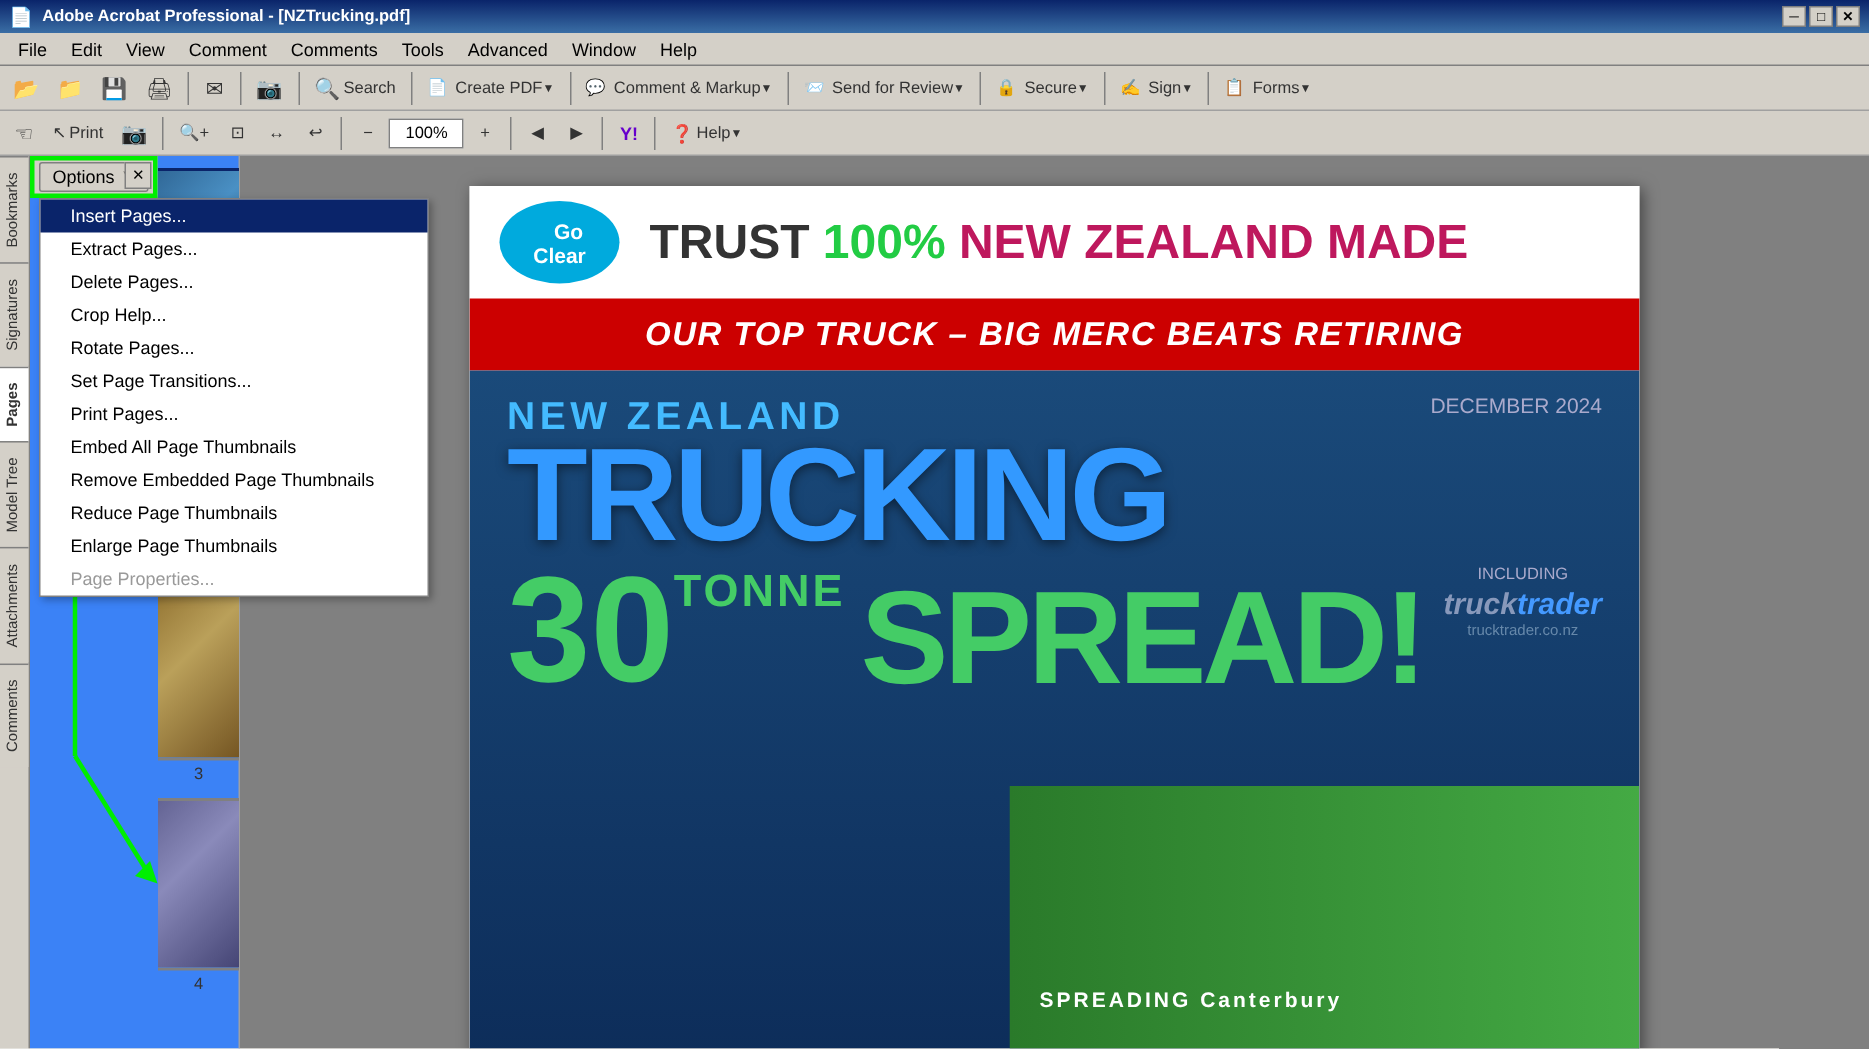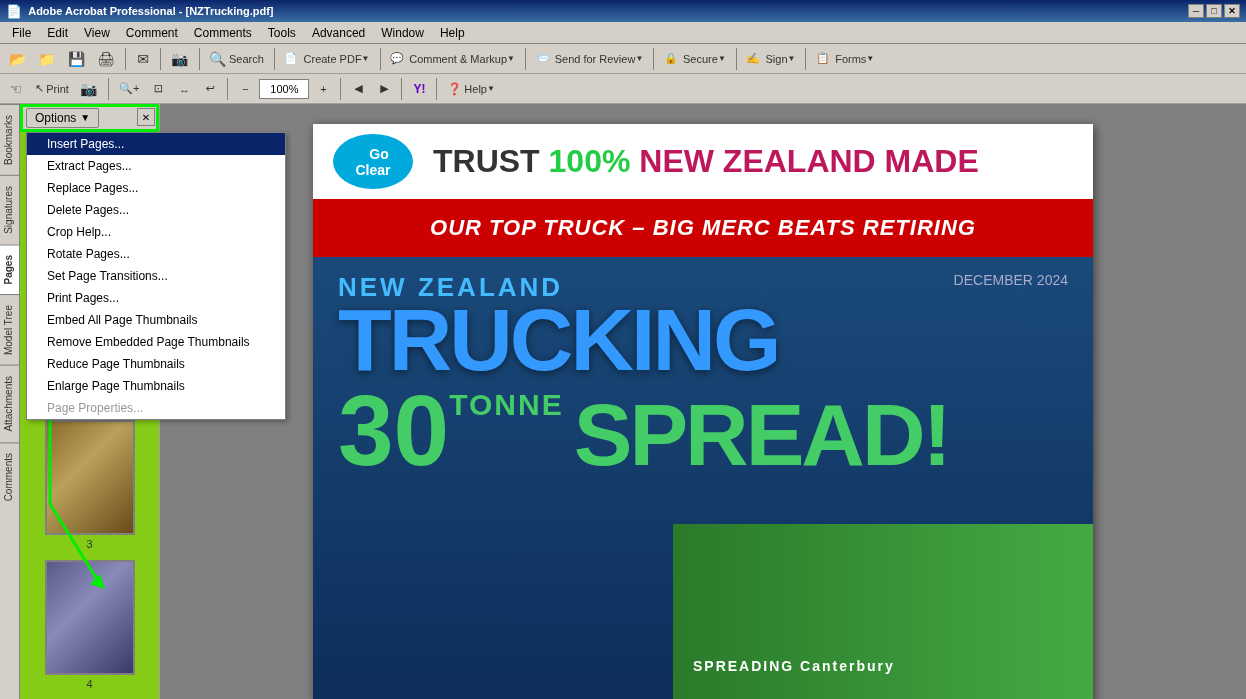--- a/index.html
+++ b/index.html
@@ -106,24 +106,24 @@
       cursor: pointer;
       color: #333;
       text-align: center;
       user-select: none;
     }
     .left-tab.active { background: #ffffff; font-weight: bold; }
 
     
     #pages-panel {
       width: 140px;
-      background: #84cc16;
+      background: #3b82f6;
       border-right: 1px solid #a0a0a0;
       display: flex;
-      flex-direction: column;
+      flex-direction: row;
       position: relative;
     }
 
     
     #options-bar {
       height: 28px;
       background: #d4d0c8;
       border-bottom: 1px solid #808080;
       display: flex;
       align-items: center;
@@ -275,21 +275,21 @@
       font-weight: 900;
       color: #333;
       text-transform: uppercase;
     }
     #header-slogan span.green { color: #22cc44; }
     #header-slogan span.black { color: #be185d; }
 
     
     #red-banner {
       background: #cc0000;
-      height: 58px;
+      height: 48px;
       display: flex;
       align-items: center;
       justify-content: center;
     }
     #red-banner-text {
       color: #ffffff;
       font-size: 22px;
       font-style: italic;
       font-weight: 700;
       letter-spacing: 1px;
@@ -581,21 +581,20 @@
       </div>
       <div id="options-close">
         <span>✕</span>
       </div>
 
       <div id="options-highlight"></div>
 
       <div id="options-dropdown">
         <div class="dropdown-item highlighted">Insert Pages...</div>
         <div class="dropdown-item">Extract Pages...</div>
-        <div class="dropdown-item">Replace Pages...</div>
         <div class="dropdown-item">Delete Pages...</div>
         <div class="dropdown-item">Crop Help...</div>
         <div class="dropdown-item">Rotate Pages...</div>
         <div class="dropdown-item">Set Page Transitions...</div>
         <div class="dropdown-item">Print Pages...</div>
         <div class="dropdown-item">Embed All Page Thumbnails</div>
         <div class="dropdown-item">Remove Embedded Page Thumbnails</div>
         <div class="dropdown-item">Reduce Page Thumbnails</div>
         <div class="dropdown-item">Enlarge Page Thumbnails</div>
         <div class="dropdown-item disabled">Page Properties...</div>
@@ -663,20 +662,27 @@
         <div id="red-banner-text">
           OUR TOP TRUCK – <span class="bold">BIG MERC BEATS RETIRING</span>
         </div>
       </div>
 
       <div id="trucking-area">
         <div id="nz-label">NEW ZEALAND</div>
         <div id="nz-date">DECEMBER 2024</div>
         <div id="trucking-title">TRUCKING</div>
 
+        <div id="including-box">
+          <div style="color:#aaaacc; font-size:11px; margin-bottom:3px;">INCLUDING</div>
+          <div style="color:white; font-size:20px; font-weight:700; font-style:italic;">
+            <span style="color:#8899bb;">truck</span><span style="color:#4499ff;">trader</span>
+          </div>
+          <div style="color:#6688aa; font-size:10px;">trucktrader.co.nz</div>
+        </div>
 
         <div id="bottom-row">
           <div id="thirty-tonne">
             <div id="num-30">30</div>
             <div id="tonne-label">TONNE</div>
           </div>
           <div id="spread-text">SPREAD!</div>
         </div>
 
         <div id="truck-image-area">

